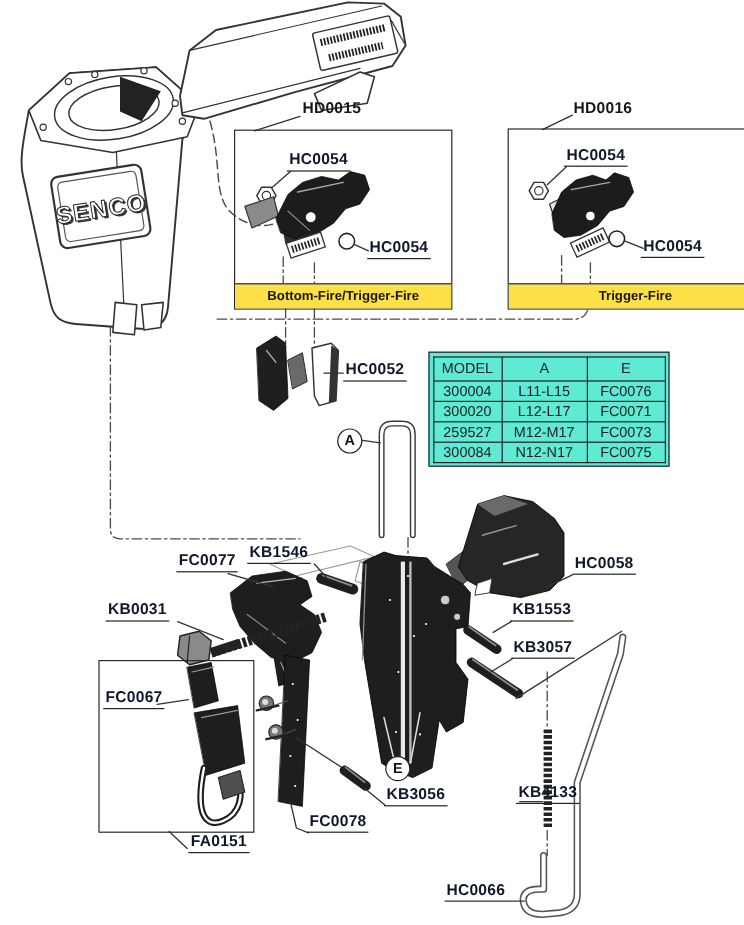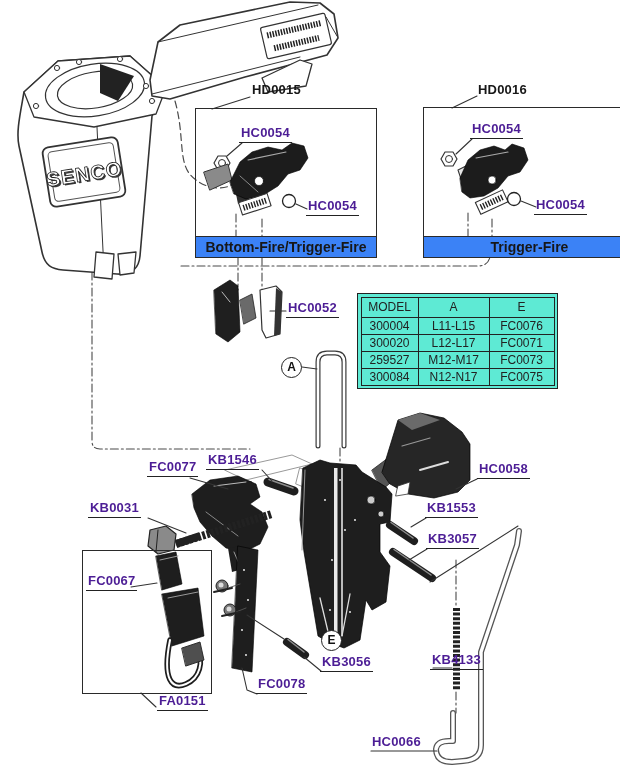--- a/index.html
+++ b/index.html
@@ -2,38 +2,38 @@
 <html><head>
 <meta charset="utf-8">
 <style>
   html,body { margin:0; padding:0; background:#fff; }
   .canvas {
     position:relative; width:620px; height:771px; background:#ffffff;
     font-family:"Liberation Sans", sans-serif; overflow:hidden;
   }
   .canvas svg { position:absolute; left:0; top:0; }
   .plabel {
-    position:absolute; font-weight:bold; font-size:13px; color:#4c1d95;
+    position:absolute; font-weight:bold; font-size:13px; color:#0f172a;
     letter-spacing:.2px; white-space:nowrap; line-height:14px;
     border-bottom:1.6px solid #222; padding:0 2px 2px 2px;
   }
   .boxtitle {
     position:absolute; font-weight:bold; font-size:13px; color:#171717;
     letter-spacing:.2px; white-space:nowrap; line-height:14px;
   }
   .callout {
     position:absolute; width:19px; height:19px; border:1.5px solid #222;
     border-radius:50%; text-align:center; line-height:19px; font-weight:bold;
     font-size:12px; color:#111; background:#fff;
   }
   .inset-box { position:absolute; border:1.6px solid #2a2a2a; }
   .inset-caption {
     position:absolute; left:0; right:0; bottom:0; height:20px;
-    border-top:1.6px solid #2a2a2a; background:#3b82f6; text-align:center;
-    font-weight:bold; font-size:14px; line-height:21px; color:#171717;
+    border-top:1.6px solid #2a2a2a; background:#fde047; text-align:center;
+    font-weight:bold; font-size:11px; line-height:21px; color:#171717;
   }
   .ptable-wrap {
     position:absolute; left:357px; top:293px; border:1.6px solid #222;
     padding:2.5px; background:#5eead4;
   }
   .ptable { border-collapse:collapse; font-size:12px; color:#222; }
   .ptable th, .ptable td {
     border:1.4px solid #222; text-align:center; font-weight:normal; padding:0;
   }
   .ptable th { width:56px; height:19px; }

